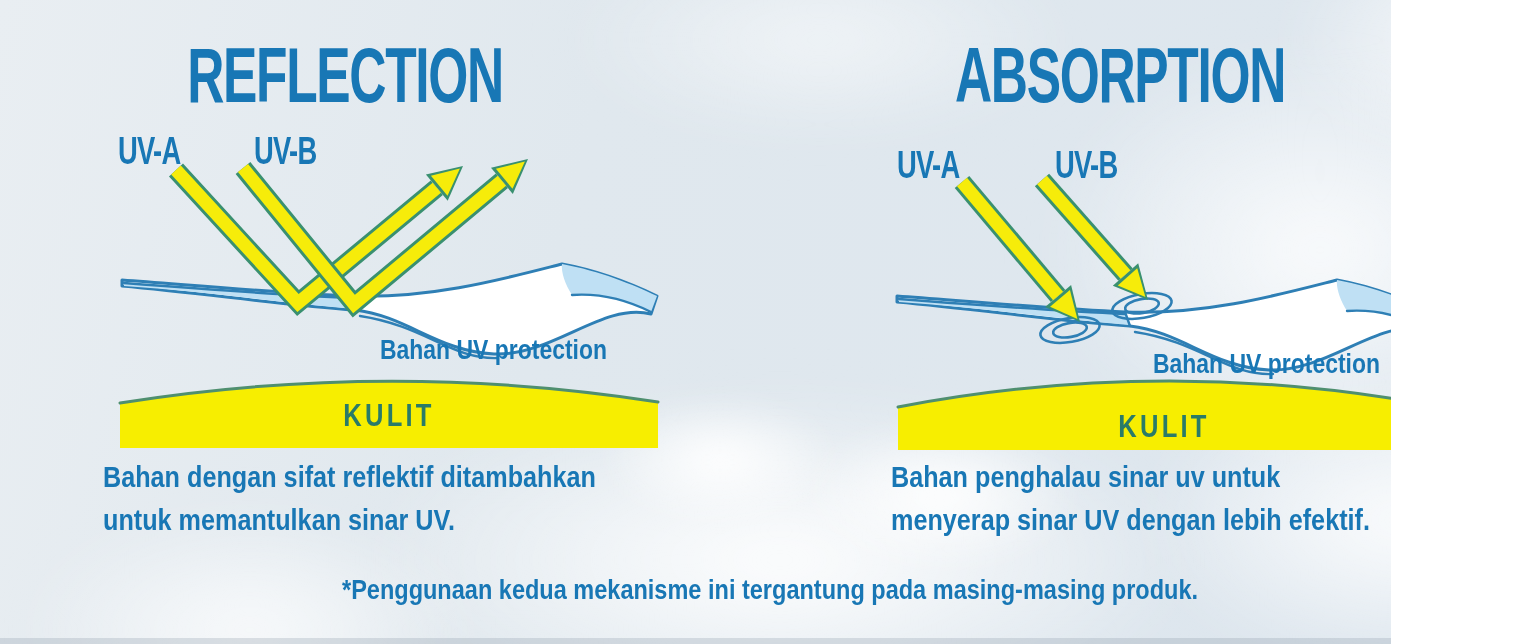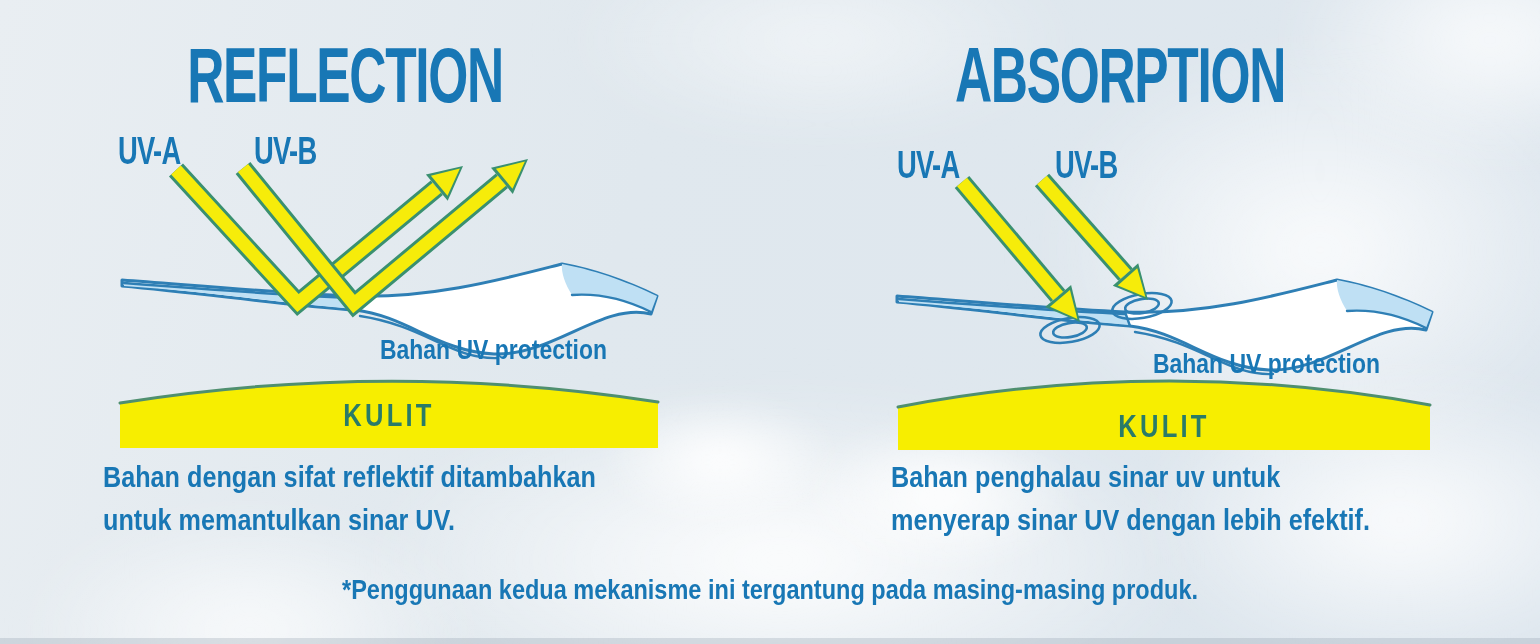--- a/index.html
+++ b/index.html
@@ -9,21 +9,21 @@
     --arrow-yellow:#f6ec0a;
     --arrow-outline:#3a9070;
     --fabric-outline:#2e7fb5;
     --fabric-shade:#bfe0f4;
     --band-top-line:#4f8f6f;
     --sky-base:#e3eaef;
   }
   html,body{margin:0;padding:0;}
   body{font-family:"Liberation Sans","DejaVu Sans",sans-serif;}
   .stage{
-    position:relative;width:1540px;height:644px;overflow:hidden;
+    position:relative;width:1391px;height:644px;overflow:hidden;
     background:linear-gradient(105deg,#e9eef2 0%,#e0e8ee 40%,#dde6ee 100%);
   }
   .cloud{position:absolute;border-radius:50%;filter:blur(26px);pointer-events:none;}
   .c1{left:1040px;top:40px;width:560px;height:420px;background:radial-gradient(closest-side,rgba(255,255,255,.85),rgba(255,255,255,0));}
   .c2{left:1140px;top:370px;width:520px;height:300px;background:radial-gradient(closest-side,rgba(255,255,255,.9),rgba(255,255,255,0));}
   .c3{left:360px;top:390px;width:840px;height:340px;background:radial-gradient(closest-side,rgba(255,255,255,.95),rgba(255,255,255,0));}
   .c4{left:600px;top:395px;width:240px;height:130px;background:radial-gradient(closest-side,rgba(255,255,255,.95),rgba(255,255,255,0));filter:blur(12px);}
   .c5{left:800px;top:420px;width:280px;height:150px;background:radial-gradient(closest-side,rgba(255,255,255,.95),rgba(255,255,255,0));filter:blur(14px);}
   .c6{left:20px;top:510px;width:460px;height:240px;background:radial-gradient(closest-side,rgba(255,255,255,.8),rgba(255,255,255,0));}
   .c7{left:1280px;top:-80px;width:420px;height:240px;background:radial-gradient(closest-side,rgba(255,255,255,.85),rgba(255,255,255,0));}

